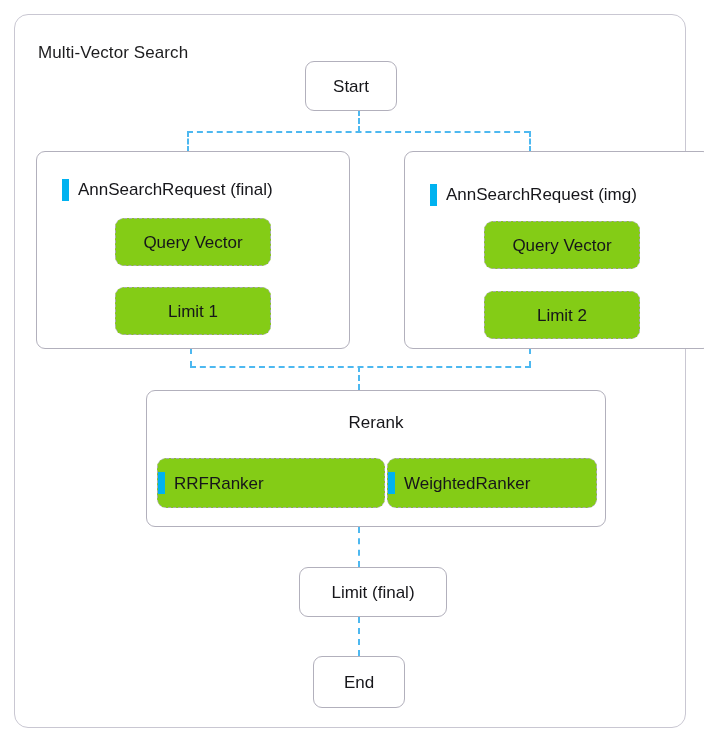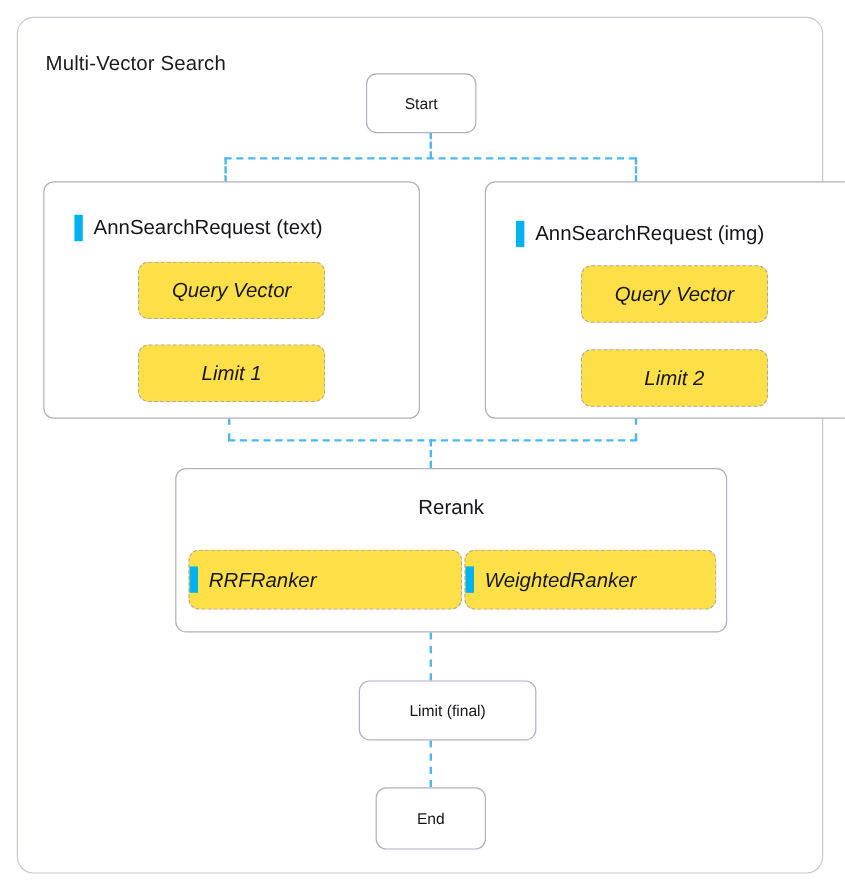--- a/index.html
+++ b/index.html
@@ -49,21 +49,21 @@
     box-sizing: border-box;
     border: 1.5px solid #b2b0bc;
     border-radius: 9px;
     background: #ffffff;
   }
   .node-label {
     position: absolute;
     left: 0;
     right: 0;
     text-align: center;
-    font-size: 13px;
+    font-size: 17px;
     color: #16161a;
     white-space: nowrap;
   }
 
   
   .pill .node-label {
     top: 50%;
     transform: translateY(-50%);
     line-height: 1;
   }
@@ -92,22 +92,21 @@
     background: #00b2f0;
     flex: 0 0 auto;
   }
 
   
   .dashed {
     position: absolute;
     box-sizing: border-box;
     border: 1.5px dashed #a9a7b3;
     border-radius: 9px;
-    background: #fde047;
-    font-style: italic;
+    background: #84cc16;
   }
   .dashed-label {
     position: absolute;
     left: 0;
     right: 0;
     top: 50%;
     transform: translateY(-50%);
     text-align: center;
     font-size: 17px;
     color: #16161a;
@@ -163,21 +162,21 @@
   <div class="conn-v" style="left:358px; top:527px; height:40px;"></div>
   <div class="conn-v" style="left:358px; top:617px; height:39px;"></div>
 
   <div class="node pill" style="left:305px; top:61px; width:92px; height:50px;">
     <div class="node-label">Start</div>
   </div>
 
   <div class="node" style="left:36px; top:151px; width:314px; height:198px;">
     <div class="group-heading" style="left:25px; top:27px;">
       <span class="bar-icon"></span>
-      <span>AnnSearchRequest (text)</span>
+      <span>AnnSearchRequest (final)</span>
     </div>
 
     <div class="dashed" style="left:78px; top:66px; width:156px; height:48px;">
       <div class="dashed-label">Query Vector</div>
     </div>
 
     <div class="dashed" style="left:78px; top:135px; width:156px; height:48px;">
       <div class="dashed-label">Limit 1</div>
     </div>
   </div>

